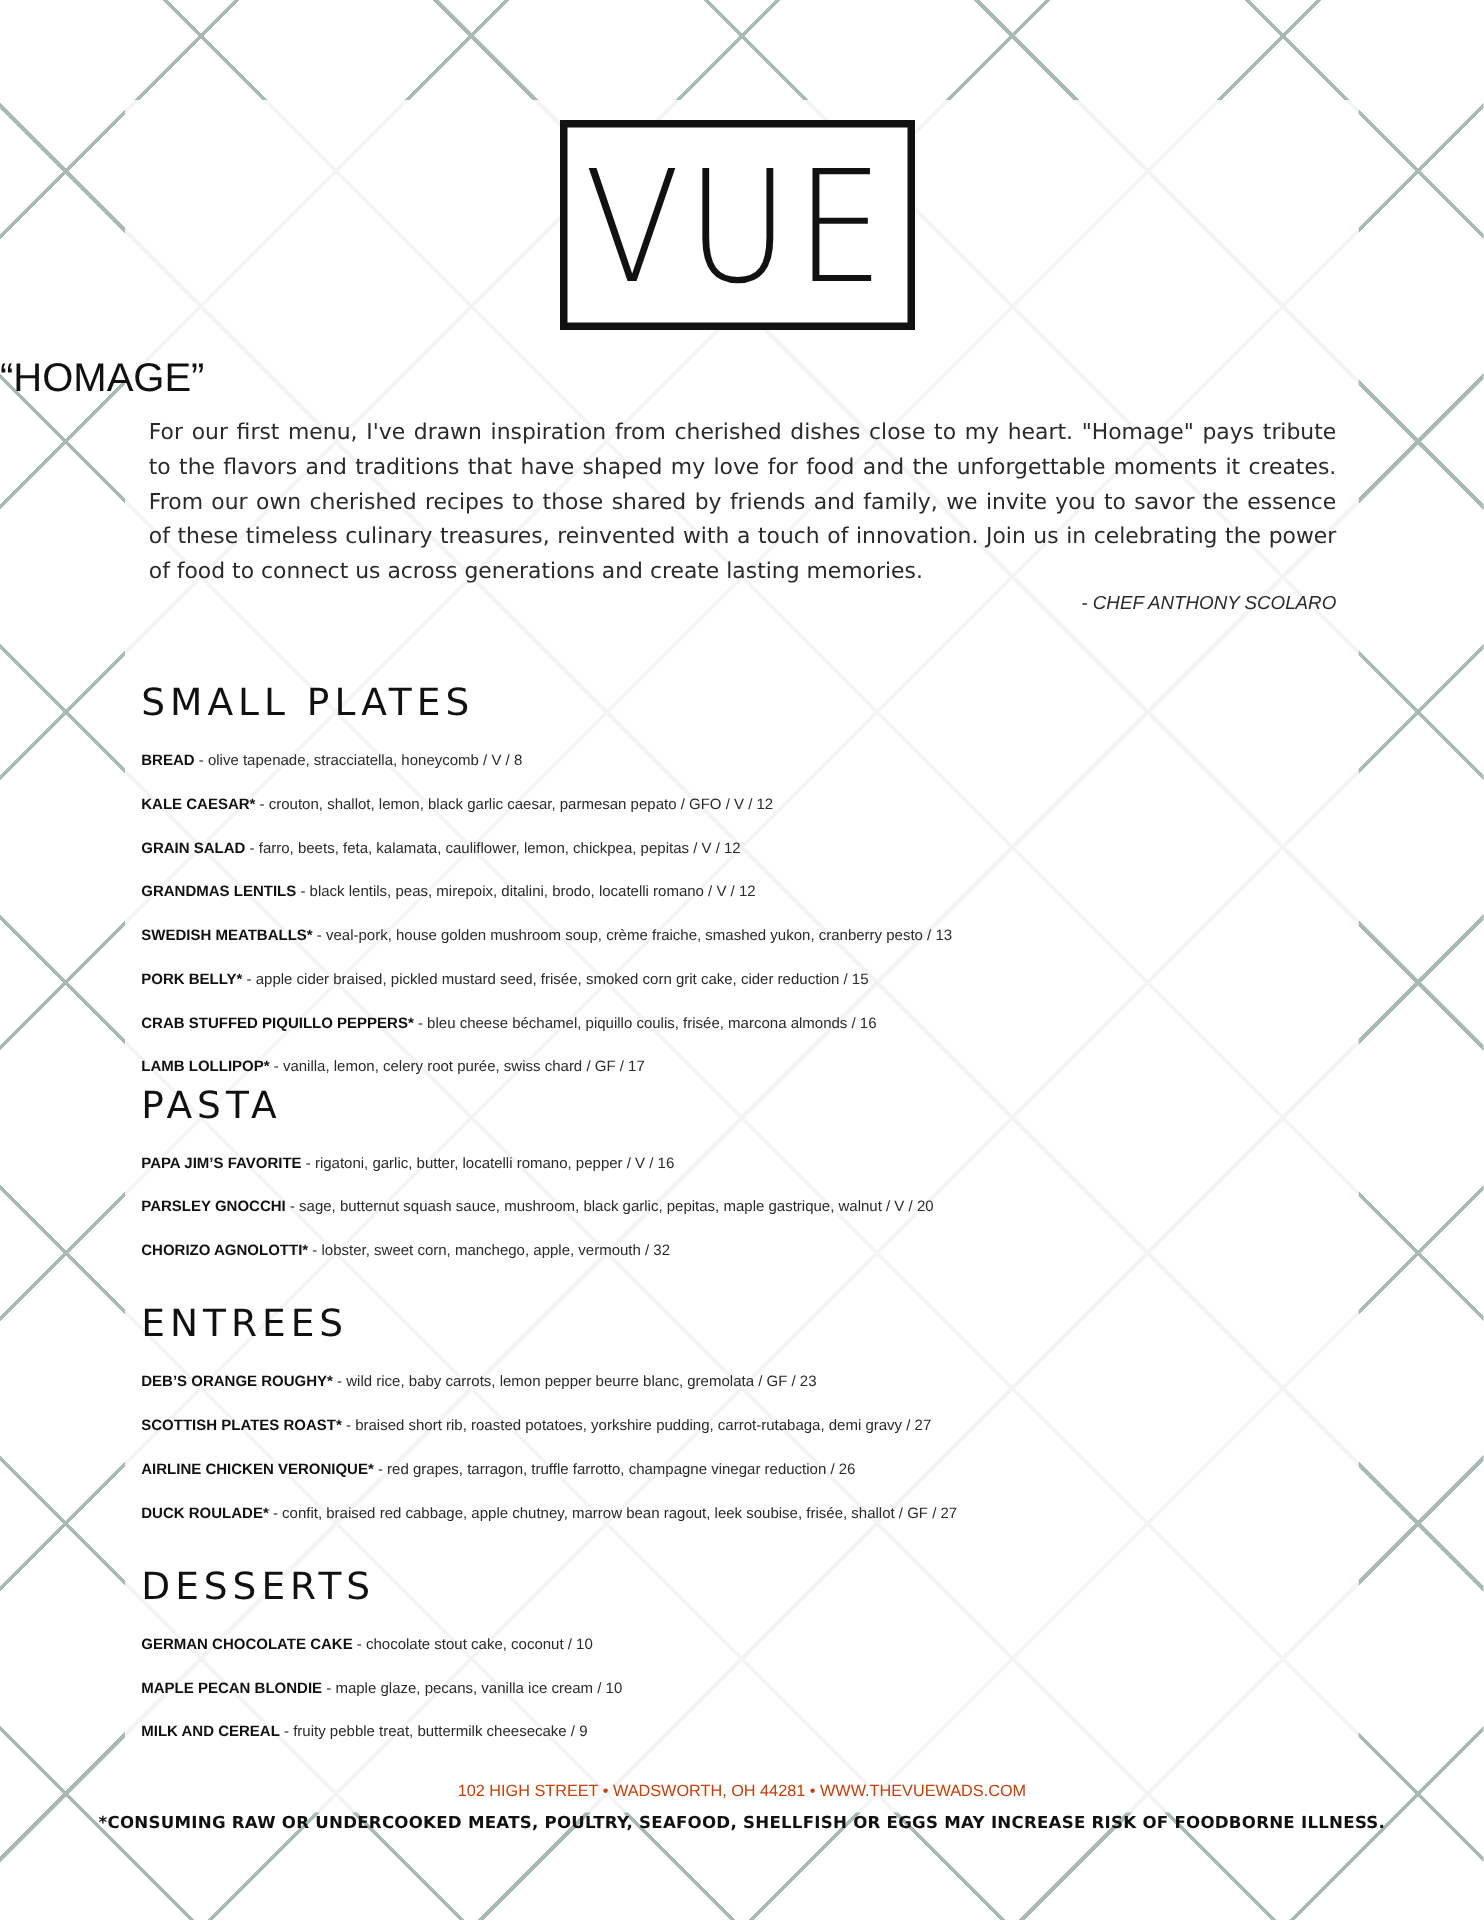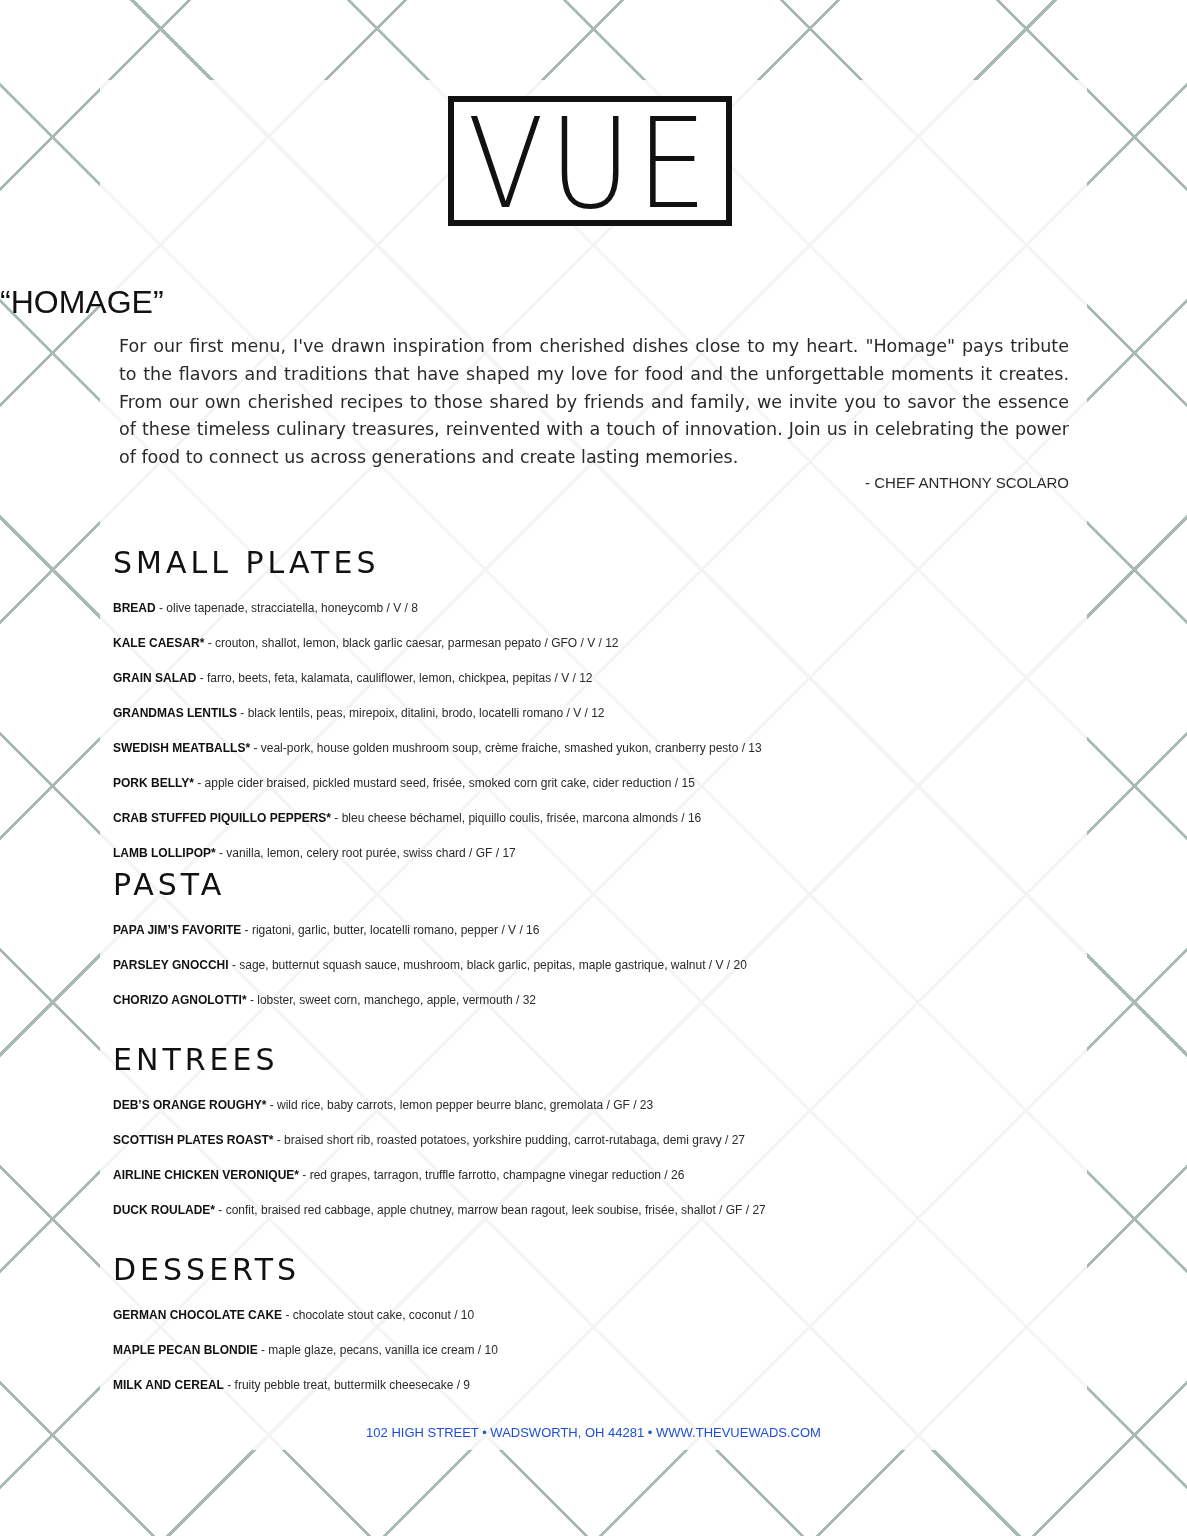--- a/index.html
+++ b/index.html
@@ -16,56 +16,56 @@
       repeating-linear-gradient(45deg, transparent 0 107px, #a9bab3 107px 110px, transparent 110px 153px),
       repeating-linear-gradient(-45deg, transparent 0 107px, #a9bab3 107px 110px, transparent 110px 153px);
   }
   .veil {
     position: absolute; left: 100px; top: 80px; width: 987px; height: 1370px;
     background: rgba(255,255,255,0.86);
   }
   .page { position: absolute; inset: 0; }
 
   .logo {
-    position: absolute; left: 448px; top: 96px; width: 284px; height: 130px;
+    position: absolute; left: 448px; top: 96px; width: 284px; height: 168px;
     box-sizing: border-box; border: 6px solid #111;
     display: flex; align-items: center; justify-content: center;
     background: #fff;
   }
   .logo-text {
     font-family: "DejaVu Sans", sans-serif; font-weight: 200;
     font-size: 124px; line-height: 1; letter-spacing: 6px; color: #111;
     transform: scaleX(0.9); margin-top: 6px;
   }
   .menu-title {
     position: absolute; left: 0; right: 0; top: 284px; text-align: left;
     font-family: "Liberation Sans", sans-serif; font-size: 32px; color: #111;
   }
   .intro {
     position: absolute; left: 119px; width: 950px; top: 333px;
     font-family: "DejaVu Sans", sans-serif; font-size: 17.5px; line-height: 27.8px;
     text-align: justify; color: #2a2a2a; margin: 0;
   }
   .signature {
     position: absolute; right: 118px; top: 474px;
-    font-family: "Liberation Sans", sans-serif; font-size: 15px; color: #2a2a2a;
+    font-family: "Liberation Sans", sans-serif; font-style: italic; font-size: 15px; color: #2a2a2a;
   }
   .section { position: absolute; left: 113px; width: 980px; }
   .section-title {
     font-family: "DejaVu Sans", sans-serif; font-size: 30px; letter-spacing: 4px;
     color: #111; margin: 0 0 14px 0; font-weight: 400; line-height: 40px;
   }
   .item {
     font-family: Liberation Sans, sans-serif; font-size: 12px; color: #2a2a2a;
     height: 35px; line-height: 22px; white-space: nowrap;
   }
   .item-name { font-weight: bold; color: #111; }
   .footer-address {
     position: absolute; left: 0; right: 0; top: 1425px; text-align: center;
-    font-family: "Liberation Sans", sans-serif; font-size: 13px; color: #1d4ed8;
+    font-family: "Liberation Sans", sans-serif; font-size: 13px; color: #c2410c;
   }
   .footer-warning {
     position: absolute; left: 0; right: 0; top: 1451px; text-align: center;
     font-family: "DejaVu Sans", sans-serif; font-weight: bold; font-size: 13.3px; color: #111;
     letter-spacing: 0.2px;
   }
 </style>
 </head>
 <body>
 
@@ -111,13 +111,14 @@
   </div>
 
   <div class="section" style="top:1250px;">
     <h2 class="section-title">DESSERTS</h2>
     <div class="item"><span class="item-name">GERMAN CHOCOLATE CAKE</span><span> - chocolate stout cake, coconut / 10</span></div>
     <div class="item"><span class="item-name">MAPLE PECAN BLONDIE</span><span> - maple glaze, pecans, vanilla ice cream / 10</span></div>
     <div class="item"><span class="item-name">MILK AND CEREAL</span><span> - fruity pebble treat, buttermilk cheesecake / 9</span></div>
   </div>
 
   <div class="footer-address">102 HIGH STREET • WADSWORTH, OH 44281 • WWW.THEVUEWADS.COM</div>
+  <div class="footer-warning">*CONSUMING RAW OR UNDERCOOKED MEATS, POULTRY, SEAFOOD, SHELLFISH OR EGGS MAY INCREASE RISK OF FOODBORNE ILLNESS.</div>
 </div>
 
 </body></html>

